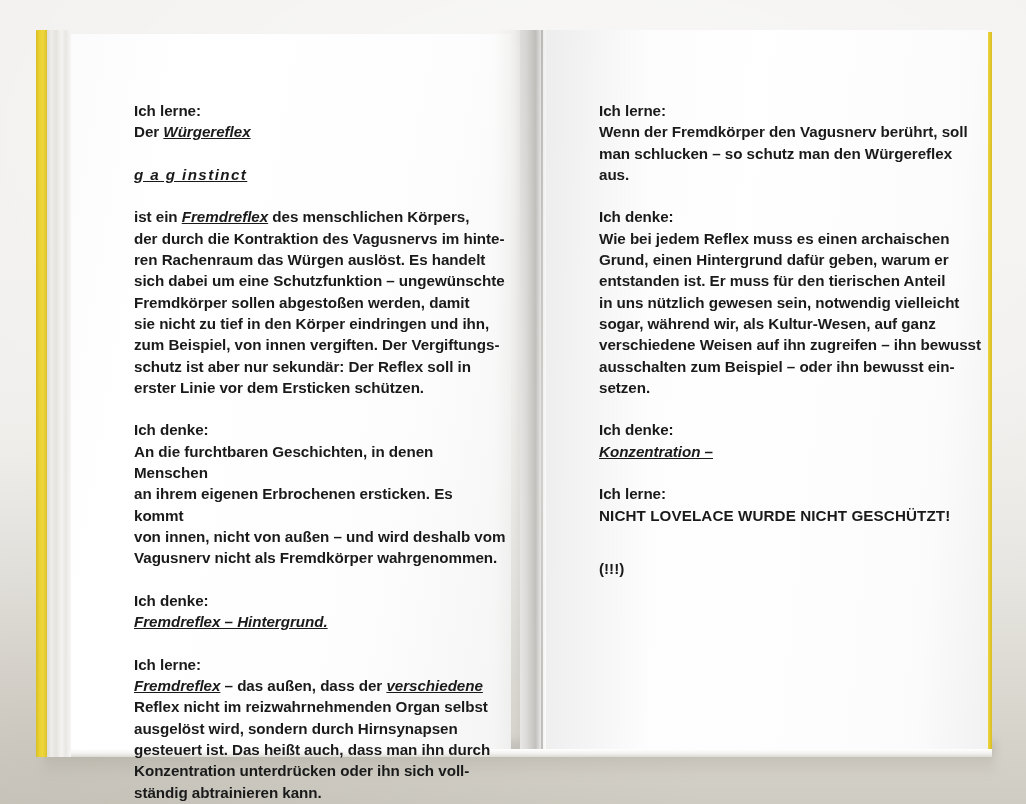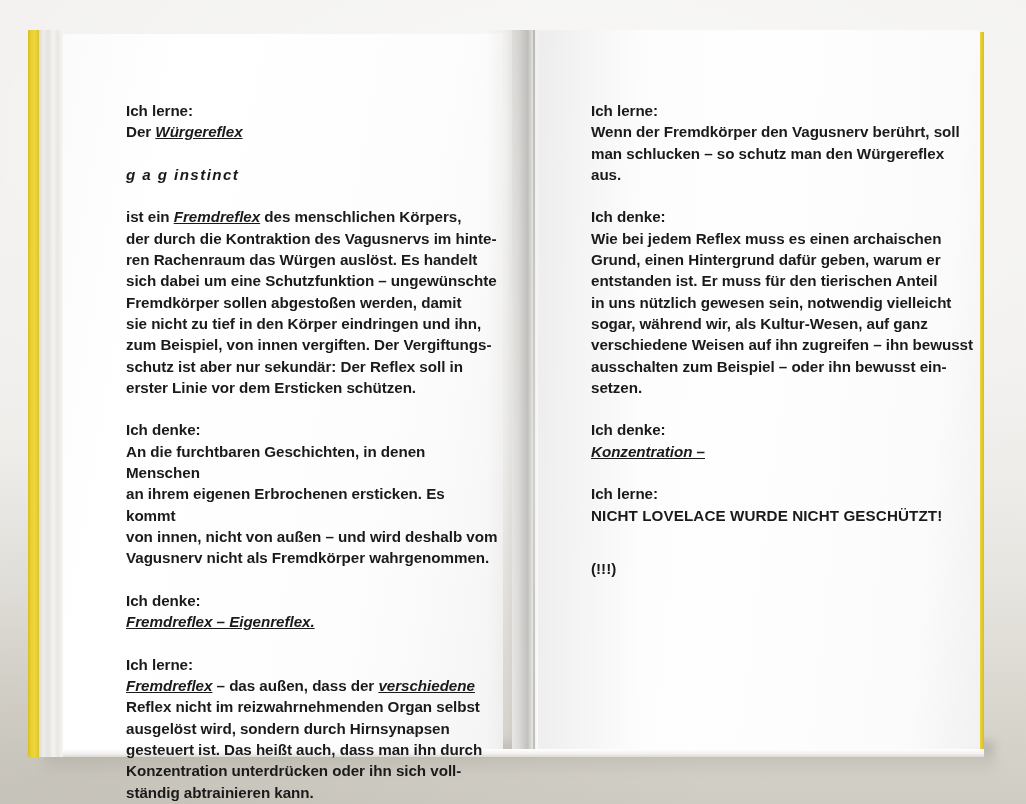--- a/index.html
+++ b/index.html
@@ -36,21 +36,21 @@
     inset: 0;
     background:
       radial-gradient(120% 80% at 58% 18%, rgba(255,255,255,0.55), rgba(255,255,255,0) 60%),
       radial-gradient(90% 60% at 6% 96%, rgba(160,155,145,0.22), rgba(160,155,145,0) 70%);
     pointer-events: none;
   }
 
   
   #book {
     position: absolute;
-    left: 28px;
+    left: 36px;
     top: 30px;
     width: 868px;
     height: 727px;
   }
 
   
   .table-shadow {
     position: absolute;
     left: 44px;
     top: 742px;
@@ -172,20 +172,21 @@
 
   .para { margin: 0 0 21.3px 0; white-space: pre-line; }
   .para:last-child { margin-bottom: 0; }
 
   .it { font-style: italic; text-decoration: underline; }
 
   .gag {
     font-style: italic;
     letter-spacing: 1.4px;
     margin: 0 0 21.3px 0;
+    text-decoration: underline;
   }
 
   .caps { letter-spacing: 0.1px; }
 
   .bang {
     position: absolute;
     left: 563px;
     top: 528px;
     color: #1a1a1a;
     font-size: 15.2px;
@@ -240,21 +241,21 @@
 sie nicht zu tief in den Körper eindringen und ihn,
 zum Beispiel, von innen vergiften. Der Vergiftungs-
 schutz ist aber nur sekundär: Der Reflex soll in
 erster Linie vor dem Ersticken schützen.</span></p>
 
       <p class="para"><span>Ich denke:</span><br><span>An die furchtbaren Geschichten, in denen Menschen
 an ihrem eigenen Erbrochenen ersticken. Es kommt
 von innen, nicht von außen – und wird deshalb vom
 Vagusnerv nicht als Fremdkörper wahrgenommen.</span></p>
 
-      <p class="para"><span>Ich denke:</span><br><span class="it">Fremdreflex – Eigenreflex.</span></p>
+      <p class="para"><span>Ich denke:</span><br><span class="it">Fremdreflex – Hintergrund.</span></p>
 
       <p class="para"><span>Ich lerne:</span><br><span class="it">Fremdreflex</span><span> – das außen, dass der </span><span class="it">verschiedene</span><span>
 Reflex nicht im reizwahrnehmenden Organ selbst
 ausgelöst wird, sondern durch Hirnsynapsen
 gesteuert ist. Das heißt auch, dass man ihn durch
 Konzentration unterdrücken oder ihn sich voll-
 ständig abtrainieren kann.</span></p>
 
     </div>
 

